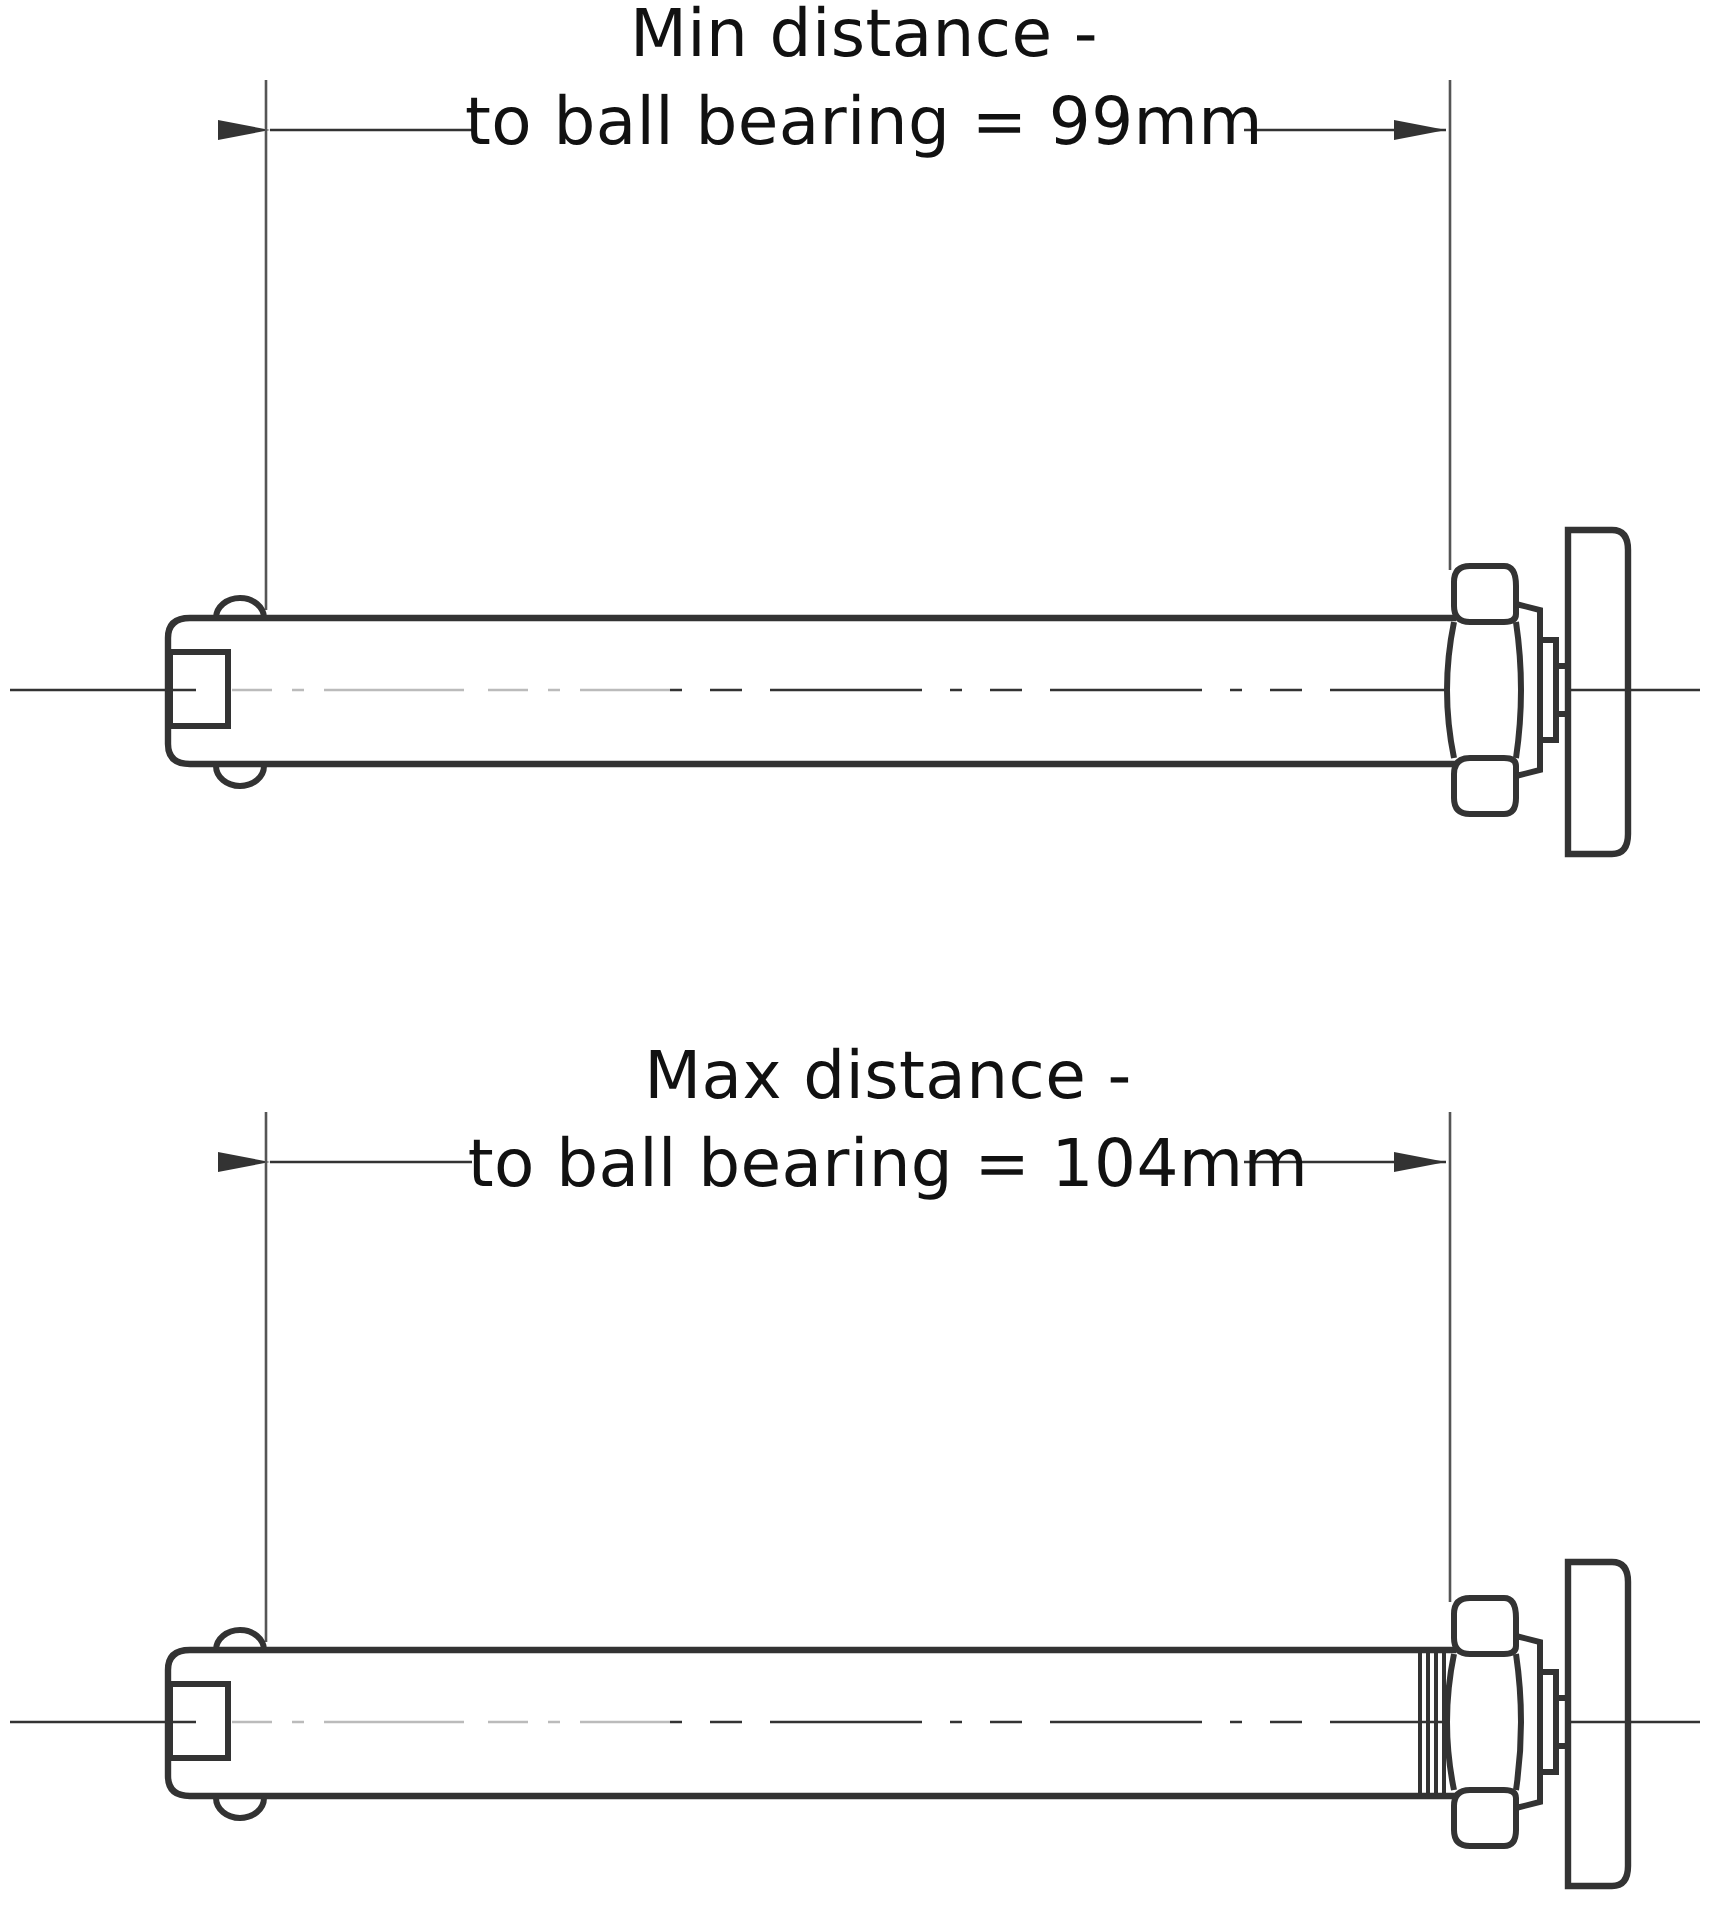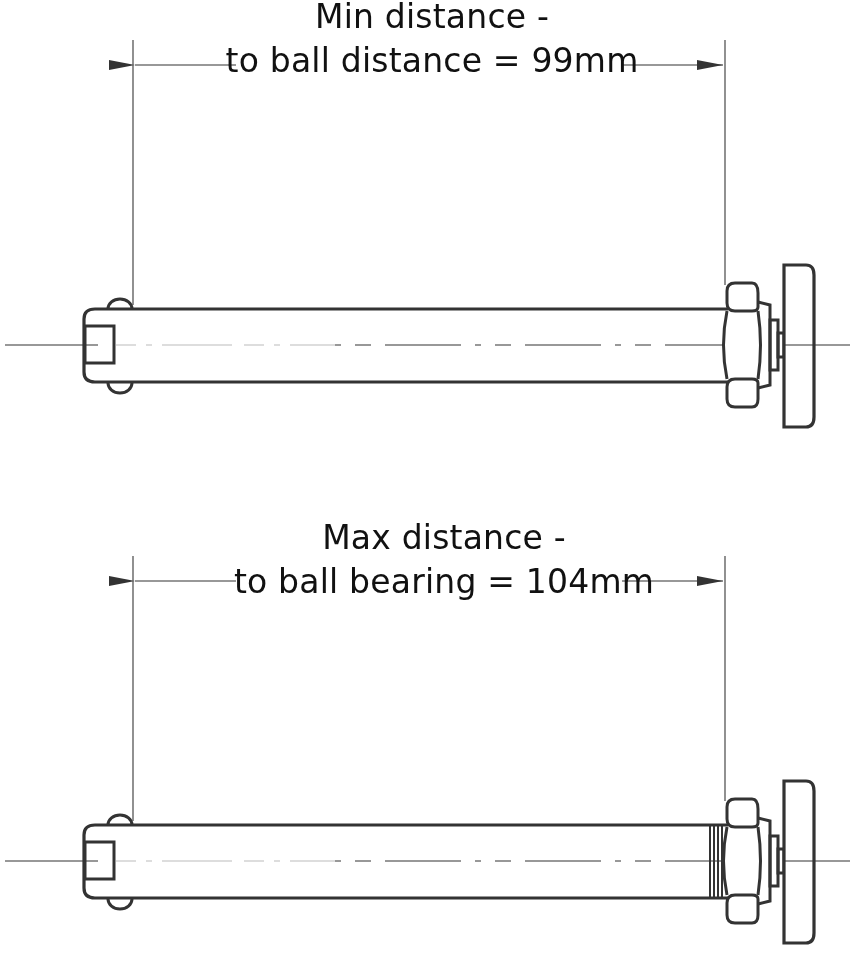--- a/index.html
+++ b/index.html
@@ -63,19 +63,19 @@
       <line x1="710" y1="825" x2="710" y2="898"></line>
       <line x1="714" y1="825" x2="714" y2="898"></line>
       <line x1="718" y1="825" x2="718" y2="898"></line>
       <line x1="722" y1="825" x2="722" y2="898"></line>
     </g>
   </g>
 </svg>
 
 <div class="label" style="top:-5px;">
   <div>Min distance -</div>
-  <div>to ball distance = 99mm</div>
+  <div>to ball bearing = 99mm</div>
 </div>
 
 <div class="label" style="top:516px;margin-left:12px;">
   <div>Max distance -</div>
   <div>to ball bearing = 104mm</div>
 </div>
 
 </body></html>

